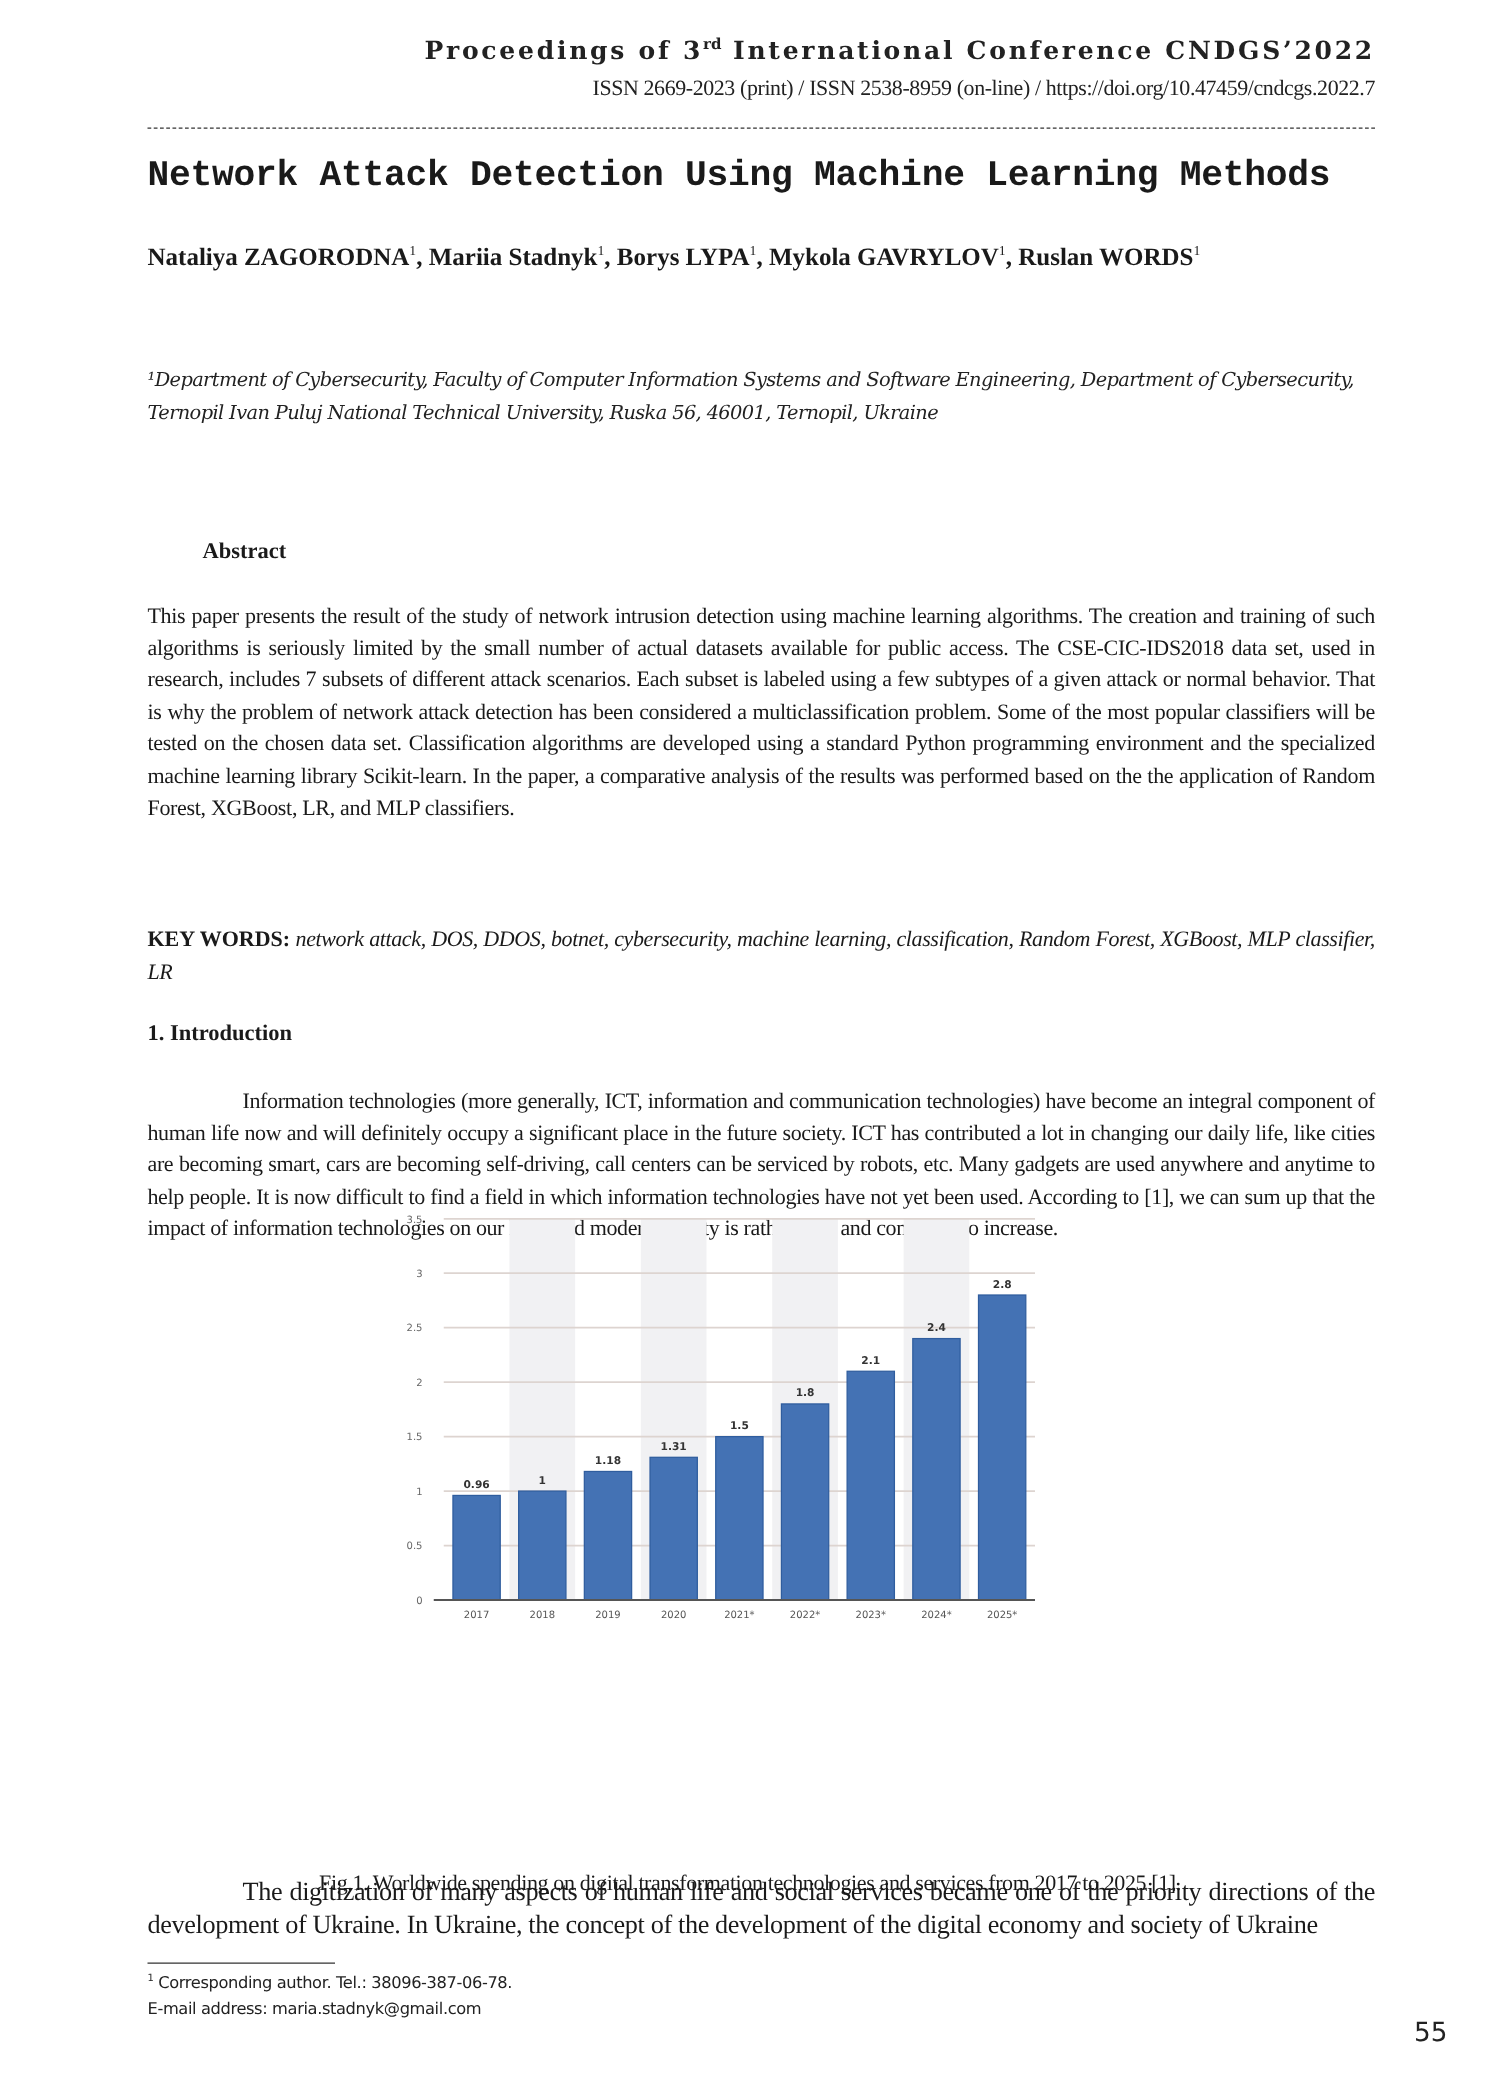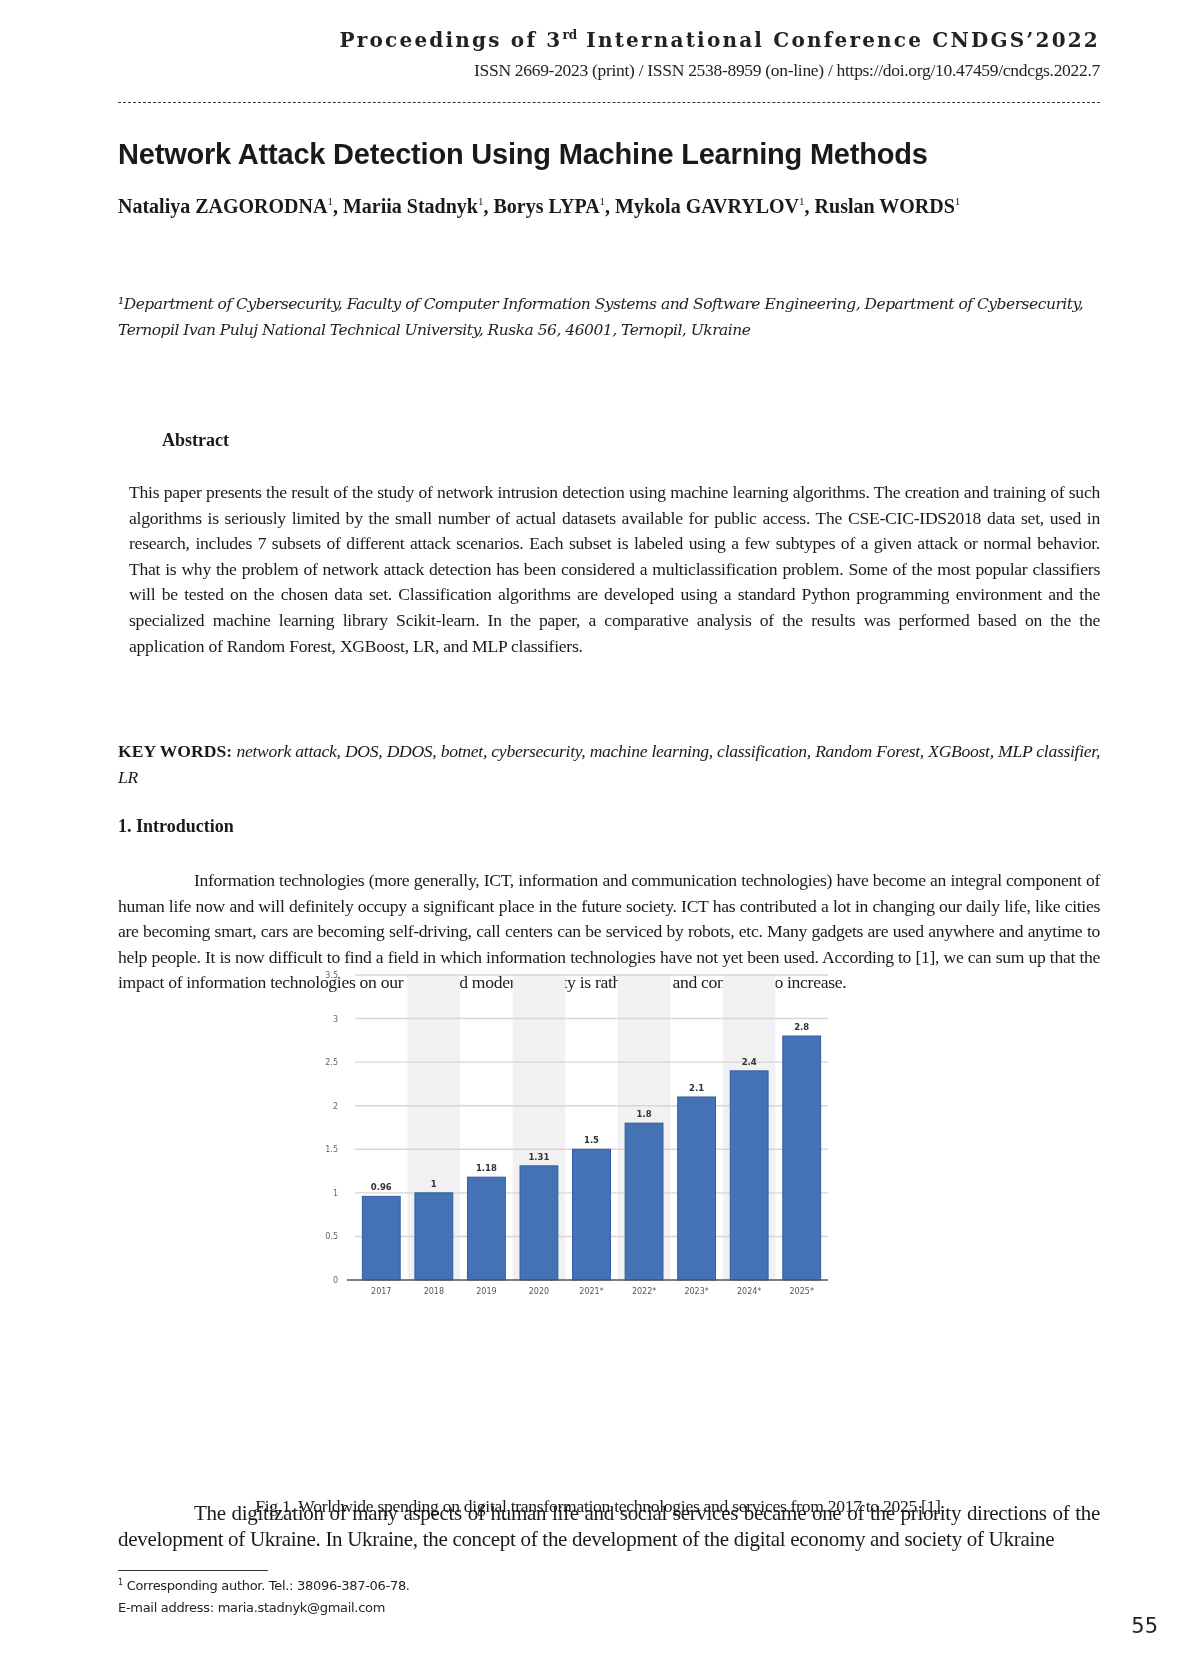--- a/index.html
+++ b/index.html
@@ -3,30 +3,30 @@
 <meta charset="utf-8">
 <style>
   html, body { margin: 0; padding: 0; background: #ffffff; }
   body { width: 1200px; height: 1680px; position: relative; overflow: hidden; color: #1a1a1a; }
 
   .hdr-title { position: absolute; right: 100px; top: 28px; font-family: "DejaVu Serif", serif; font-weight: bold; font-size: 20px; letter-spacing: 2.2px; color: #222; }
   .hdr-title sup { font-size: 12px; letter-spacing: 0; }
   .hdr-issn { position: absolute; right: 100px; top: 60px; font-family: "Liberation Serif", serif; font-size: 17.5px; color: #222; letter-spacing: -0.3px; }
   .hdr-rule { position: absolute; left: 118px; right: 100px; top: 102px; height: 0; border-top: 1.5px dashed #333; }
 
-  .title { position: absolute; left: 118px; top: 138px; font-family: Liberation Sans, sans-serif; font-weight: bold; font-size: 29px; color: #1a1a1a; letter-spacing: -0.2px; }
+  .title { position: absolute; left: 118px; top: 124px; font-family: Liberation Mono, monospace; font-weight: bold; font-size: 29px; color: #1a1a1a; letter-spacing: -0.2px; }
 
   .authors { position: absolute; left: 118px; right: 100px; top: 186px; font-family: "Liberation Serif", serif; font-weight: bold; font-size: 20px; line-height: 30px; text-align: justify; }
   .authors sup { font-size: 11px; font-weight: normal; }
 
   .affil { position: absolute; left: 118px; right: 100px; top: 274px; font-family: "DejaVu Serif", serif; font-style: italic; font-size: 15.5px; line-height: 26px; letter-spacing: -0.5px; color: #222; margin-top: 17px; }
   .emails { position: absolute; left: 118px; right: 100px; top: 354px; font-family: "DejaVu Serif", serif; font-style: italic; font-size: 15.5px; line-height: 24px; letter-spacing: -0.6px; color: #222; }
 
   .abstract-h { position: absolute; left: 118px; top: 430px; font-family: "Liberation Serif", serif; font-weight: bold; font-size: 18px; margin-left: 44px; }
-  .abstract-p { position: absolute; left: 118px; right: 100px; top: 480px; font-family: "Liberation Serif", serif; font-size: 17.6px; line-height: 25.6px; text-align: justify; letter-spacing: -0.25px; margin-left: 11px; }
+  .abstract-p { position: absolute; left: 118px; right: 100px; top: 480px; font-family: "Liberation Serif", serif; font-size: 17.6px; line-height: 25.6px; text-align: justify; letter-spacing: -0.25px; }
 
   .keywords { position: absolute; left: 118px; right: 100px; top: 738px; font-family: "Liberation Serif", serif; font-size: 17.6px; line-height: 26px; text-align: justify; }
   .keywords b { font-weight: bold; }
   .keywords i { font-style: italic; letter-spacing: -0.3px; }
 
   .intro-h { position: absolute; left: 118px; top: 816px; font-family: "Liberation Serif", serif; font-weight: bold; font-size: 18px; }
   .intro-p { position: absolute; left: 118px; right: 100px; top: 868px; font-family: "Liberation Serif", serif; font-size: 17.6px; line-height: 25.6px; text-align: justify; text-indent: 76px; letter-spacing: -0.3px; }
 
   .chart { position: absolute; left: 318px; top: 1050px; width: 600px; height: 380px; }
   .chart svg { display: block; }

